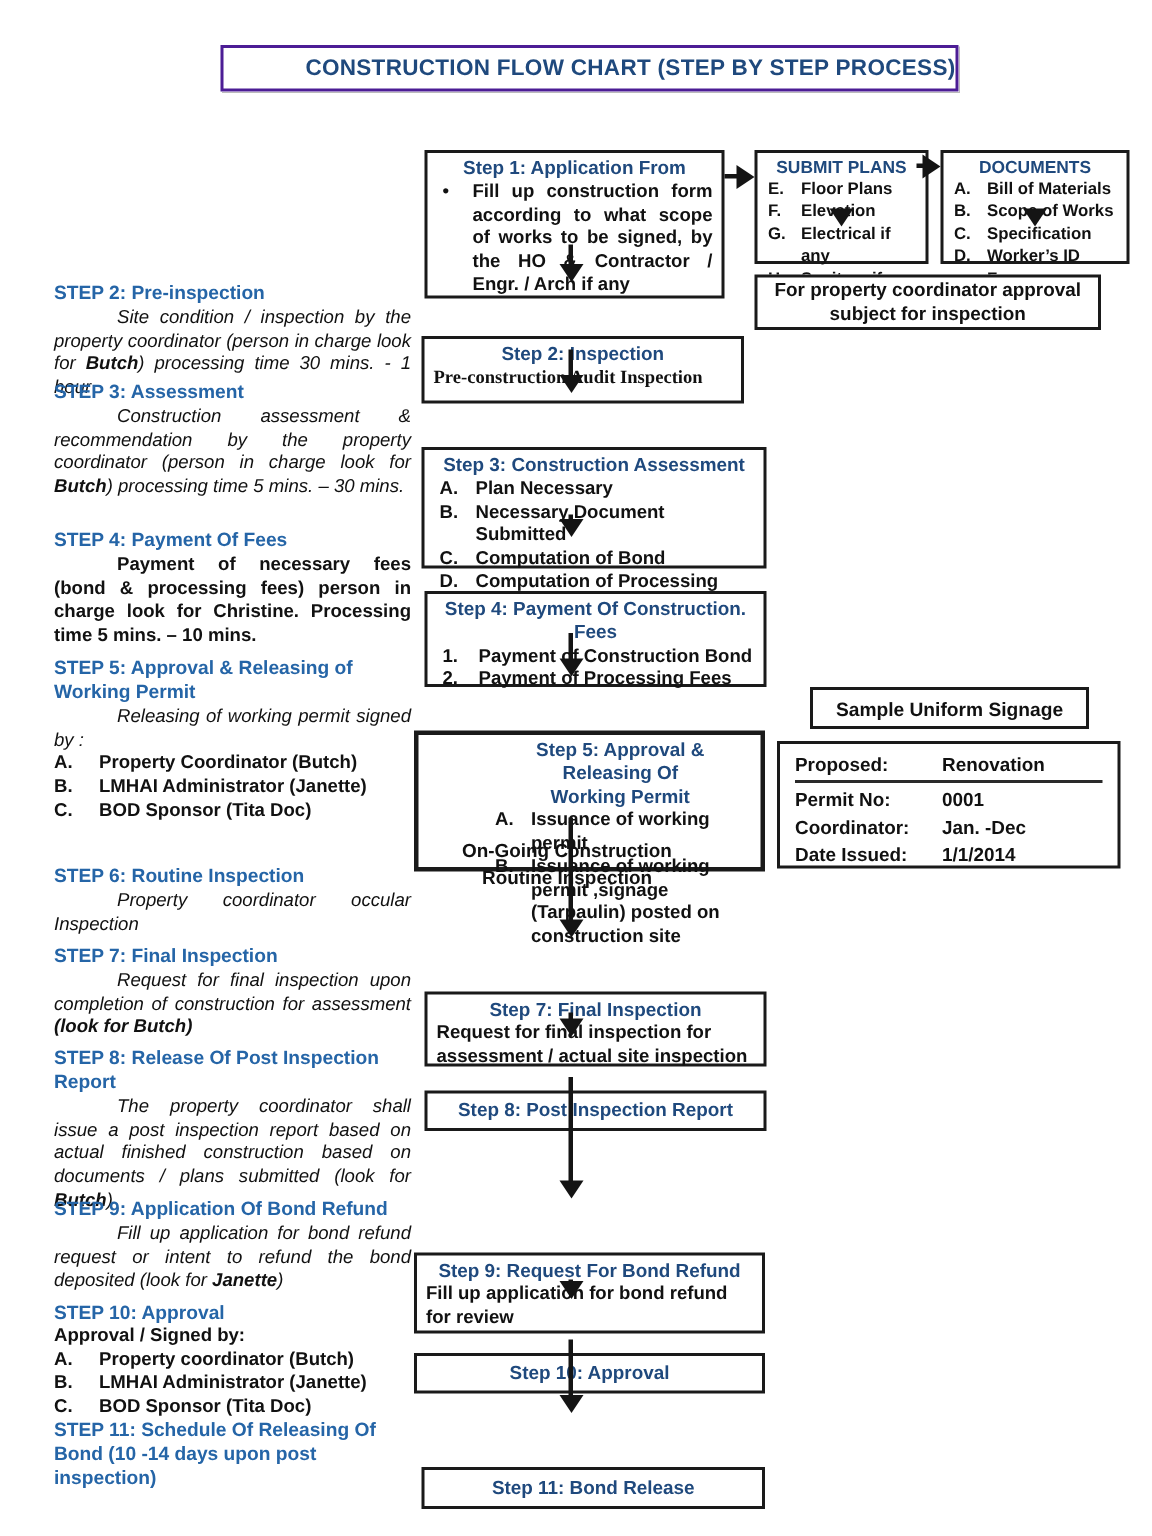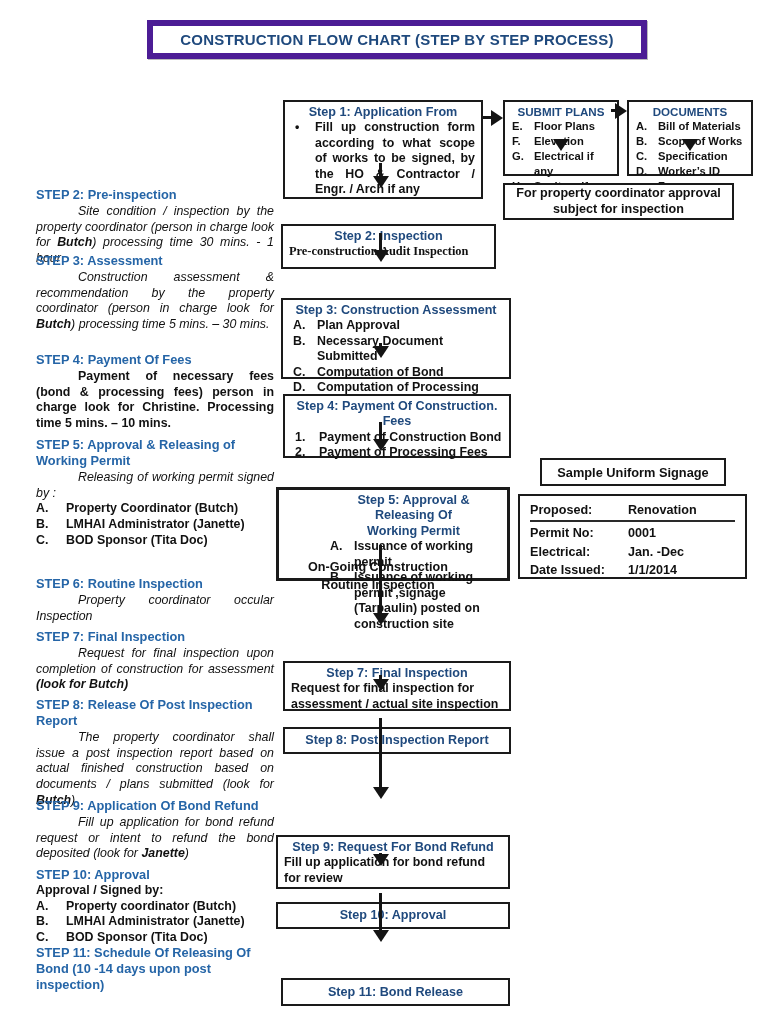--- a/index.html
+++ b/index.html
@@ -4,22 +4,22 @@
 <style>
   html,body{margin:0;padding:0;background:#e8e8e8;}
   .page{
     position:relative;width:768px;height:1024px;background:#ffffff;
     font-family:"Liberation Sans",sans-serif;color:#111;overflow:hidden;
     margin:0 auto;
   }
   .abs{position:absolute;}
   
   .title-box{
-    left:147px;top:20px;width:488px;height:27px;
-    border:6px solid #4c1d95;display:flex;align-items:center;justify-content:center;
+    left:147px;top:30px;width:488px;height:27px;
+    border:2px solid #4c1d95;display:flex;align-items:center;justify-content:flex-end;
     box-shadow:1px 1px 0 #bbb;
   }
   .title-box span{font-weight:bold;font-size:15px;color:#1F497D;letter-spacing:.2px;}
   
   .lstep{left:36px;width:238px;font-size:12.4px;line-height:1.27;}
   .lhead{color:#2565A7;font-weight:bold;font-size:12.8px;line-height:1.25;}
   .desc{margin:1px 0 0 0;text-align:justify;}
   .ind{text-indent:42px;}
   .i{font-style:italic;}
   .bi{font-style:italic;font-weight:bold;}
@@ -146,21 +146,21 @@
 
   <div class="abs fbox" style="left:281px;top:188px;width:215px;height:45px;">
     <div class="fhead">Step 2: Inspection</div>
     <div class="fbody fcenter">Pre-construction Audit Inspection</div>
   </div>
 
   <div class="abs fbox" style="left:281px;top:262px;width:230px;height:81px;">
     <div class="fhead">Step 3: Construction Assessment</div>
     <div class="frow">
         <span class="m">A.</span>
-        <span>Plan Approval</span>
+        <span>Plan Necessary</span>
       </div>
     <div class="frow">
         <span class="m">B.</span>
         <span>Necessary Document Submitted</span>
       </div>
     <div class="frow">
         <span class="m">C.</span>
         <span>Computation of Bond</span>
       </div>
     <div class="frow">
@@ -271,21 +271,21 @@
     <div class="sig-row">
         <span>Proposed:</span>
         <span>Renovation</span>
       </div>
     <div class="sig-sep"></div>
     <div class="sig-row">
         <span>Permit No:</span>
         <span>0001</span>
       </div>
     <div class="sig-row">
-        <span>Electrical:</span>
+        <span>Coordinator:</span>
         <span>Jan. -Dec</span>
       </div>
     <div class="sig-row">
         <span>Date Issued:</span>
         <span>1/1/2014</span>
       </div>
   </div>
 
   <div class="abs vline" style="left:379px;top:163px;height:15px;"></div>
   <div class="abs head-down" style="left:373px;top:176px;"></div>

